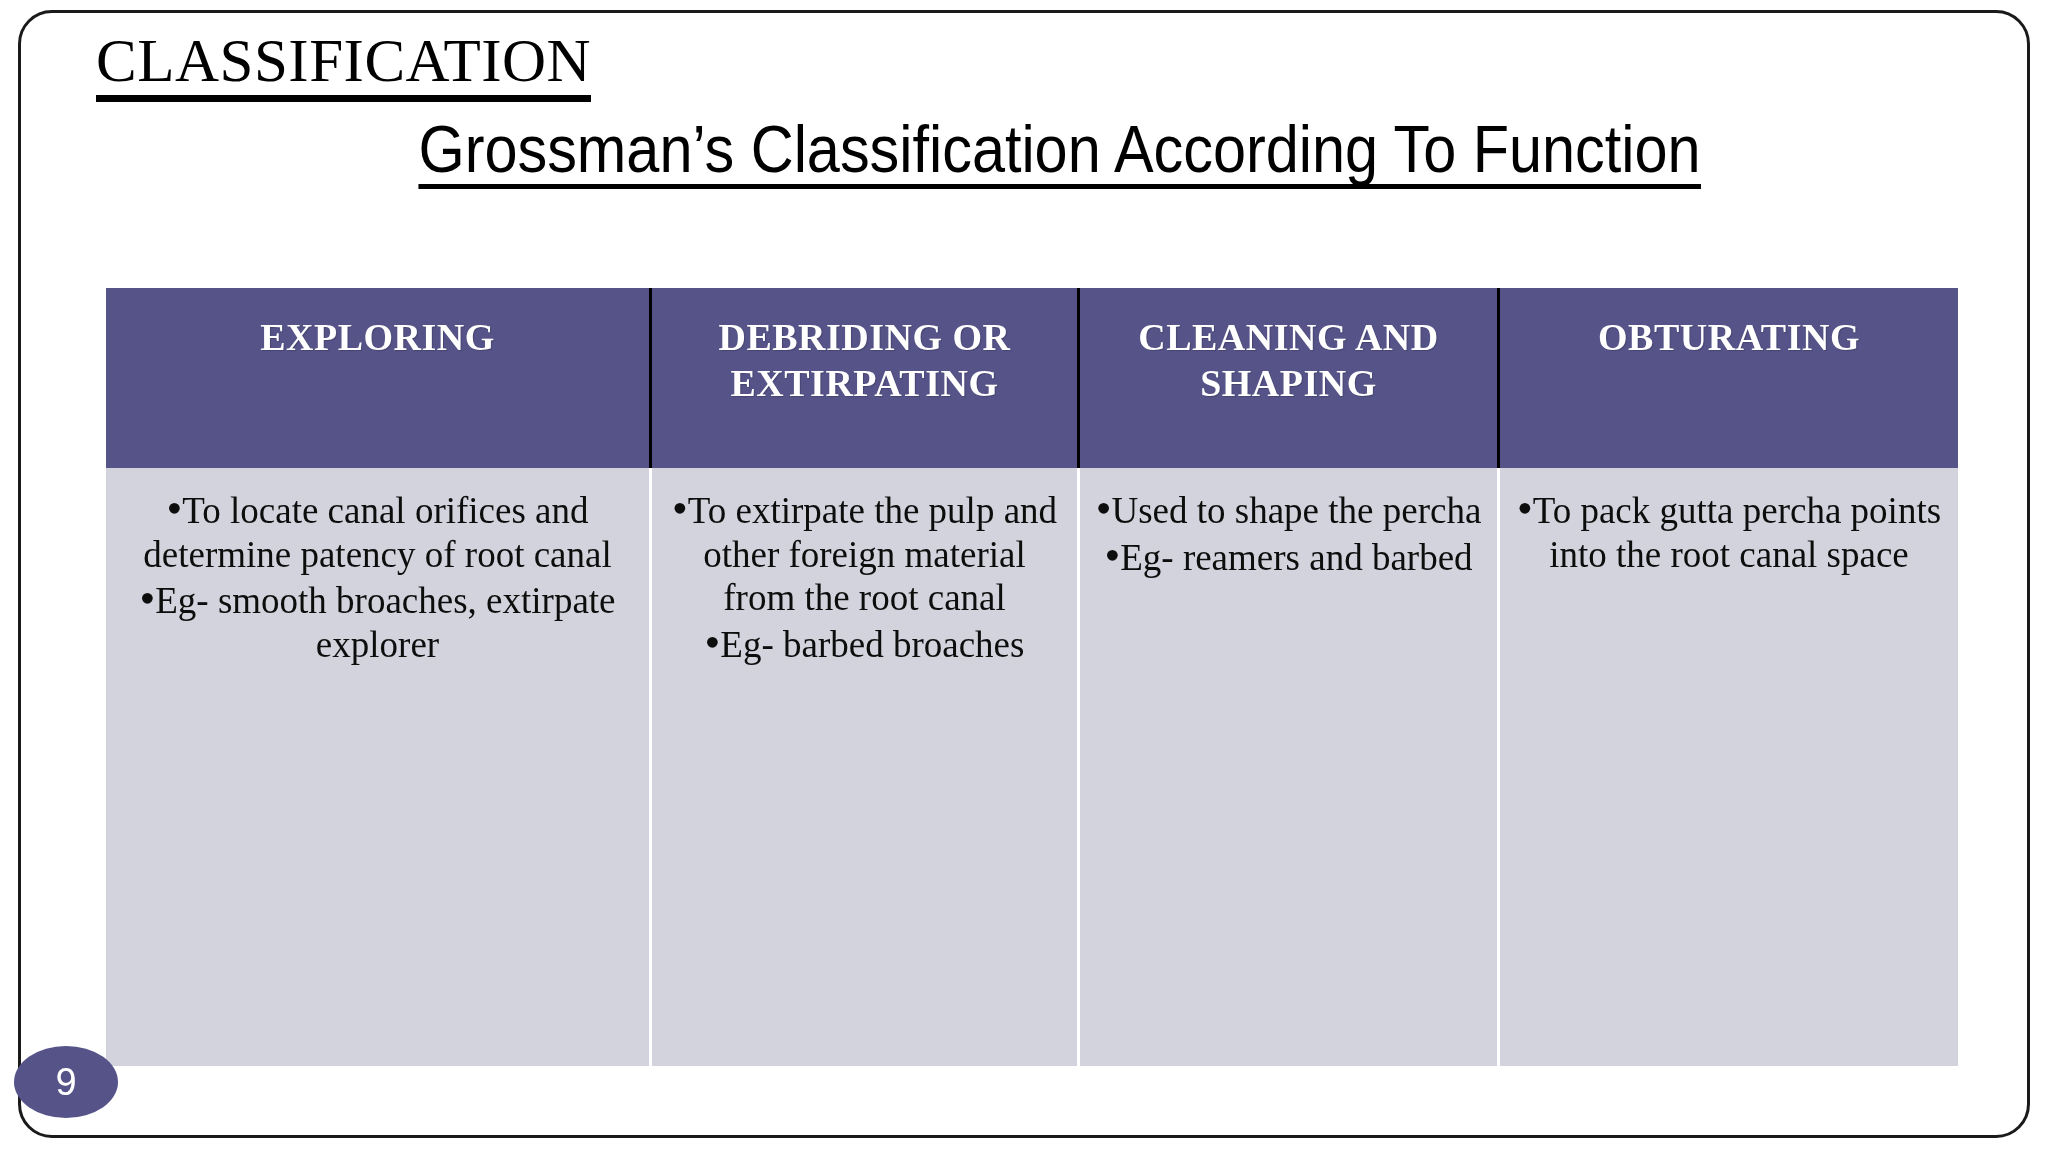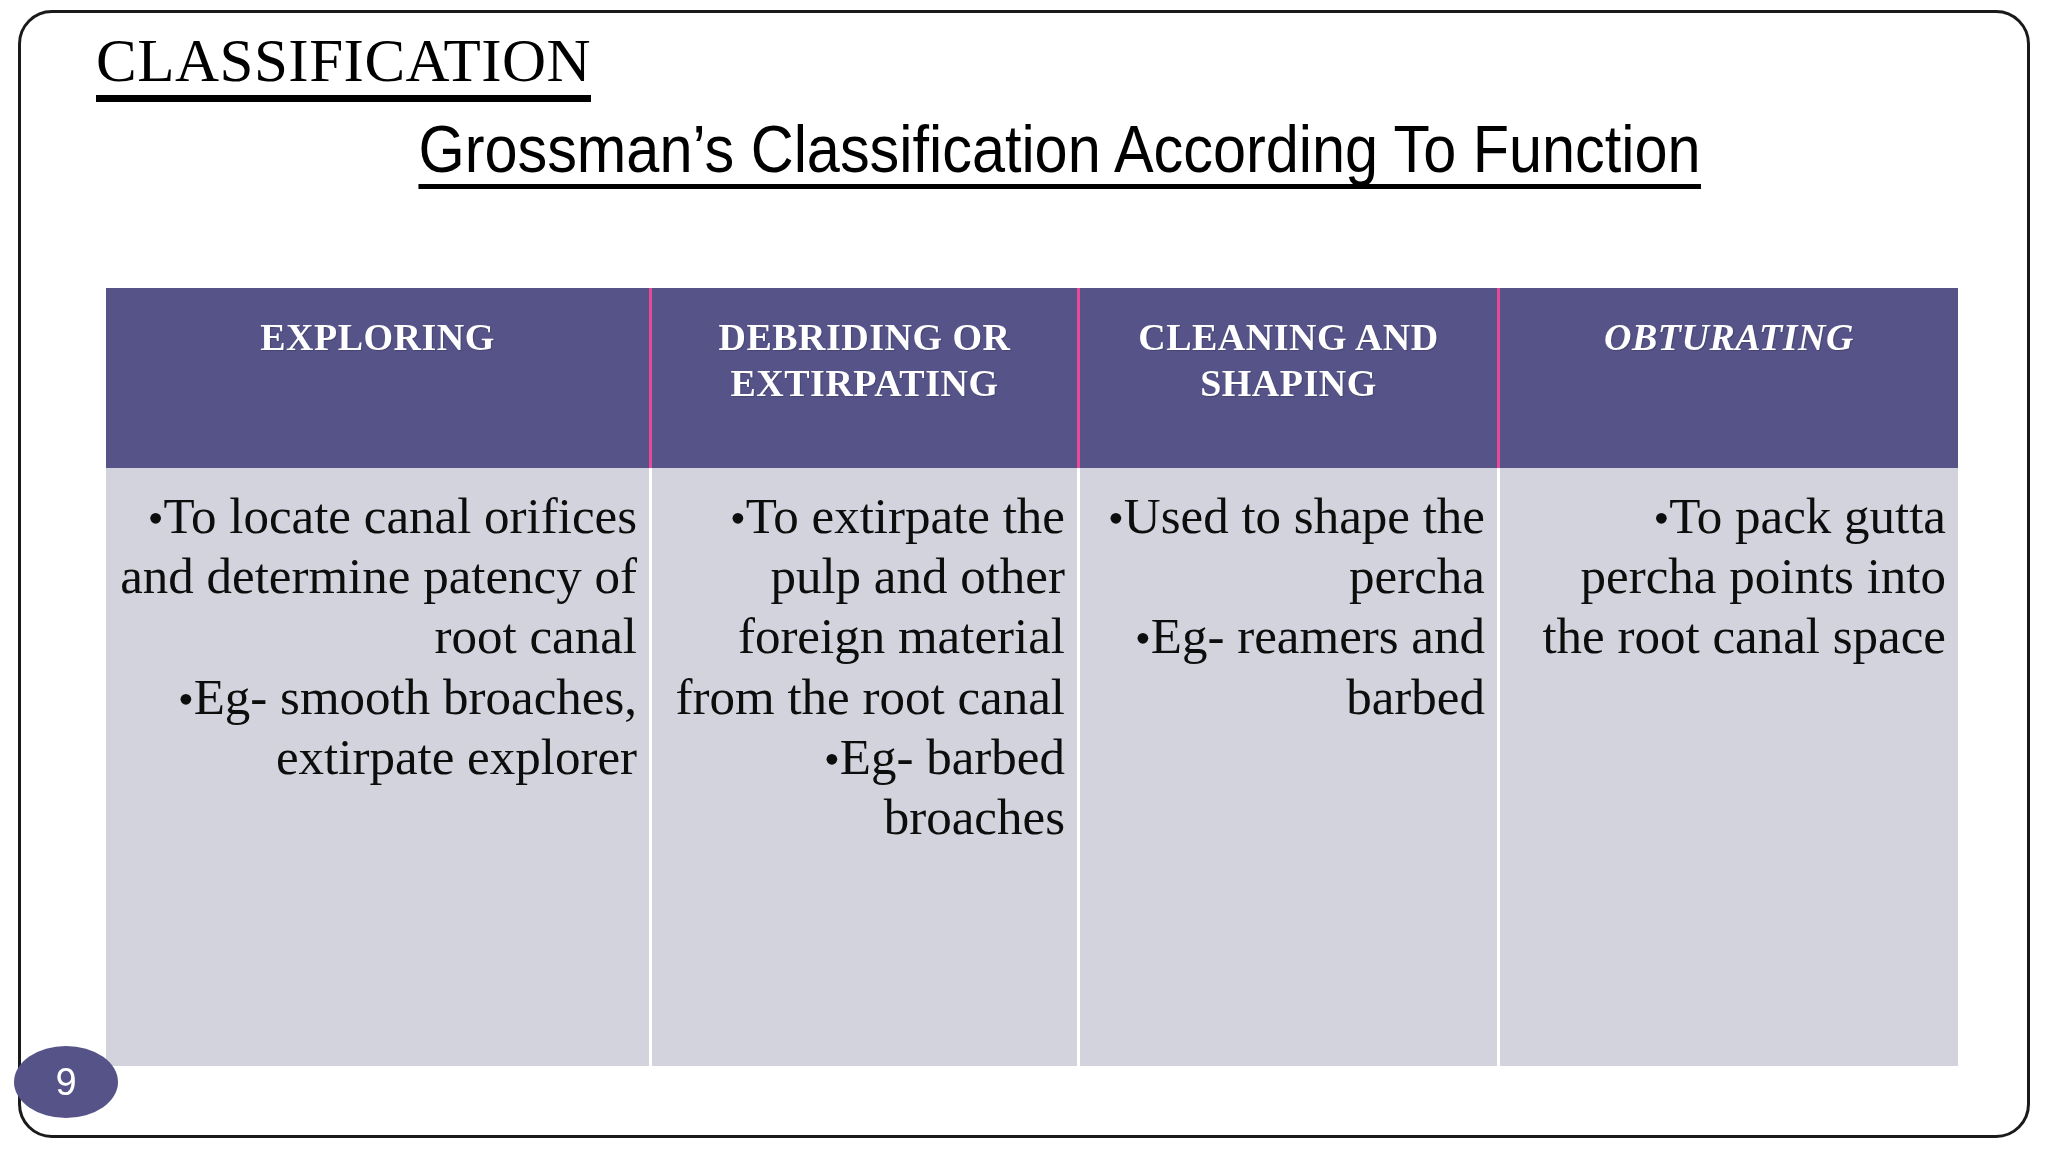--- a/index.html
+++ b/index.html
@@ -94,33 +94,33 @@
     color: #ffffff;
     font-family: "Liberation Serif", "DejaVu Serif", serif;
     font-weight: bold;
     font-size: 38px;
     line-height: 1.22;
     letter-spacing: 0.5px;
     text-align: center;
     vertical-align: top;
     padding: 26px 14px 0 14px;
     height: 180px;
-    border-right: 3px solid #ec4899;
+    border-right: 3px solid #000000;
     box-sizing: border-box;
     text-shadow: 1px 1px 1px rgba(0,0,0,0.18);
   }
-  .class-table th:last-child { border-right: none; font-style: italic; }
+  .class-table th:last-child { border-right: none; }
 
   .class-table td {
     background: #d2d3dc;
     color: #0d0d0d;
     font-family: "Liberation Serif", "DejaVu Serif", serif;
-    font-size: 51px;
+    font-size: 37px;
     line-height: 1.18;
-    text-align: right;
+    text-align: center;
     vertical-align: top;
     padding: 18px 12px 40px 12px;
     height: 598px;
     border-right: 3px solid #ffffff;
     box-sizing: border-box;
   }
   .class-table td:last-child { border-right: none; margin-top: 19px; }
 
   .bullet-list { display: block; }
   .bullet-item { display: block; }

